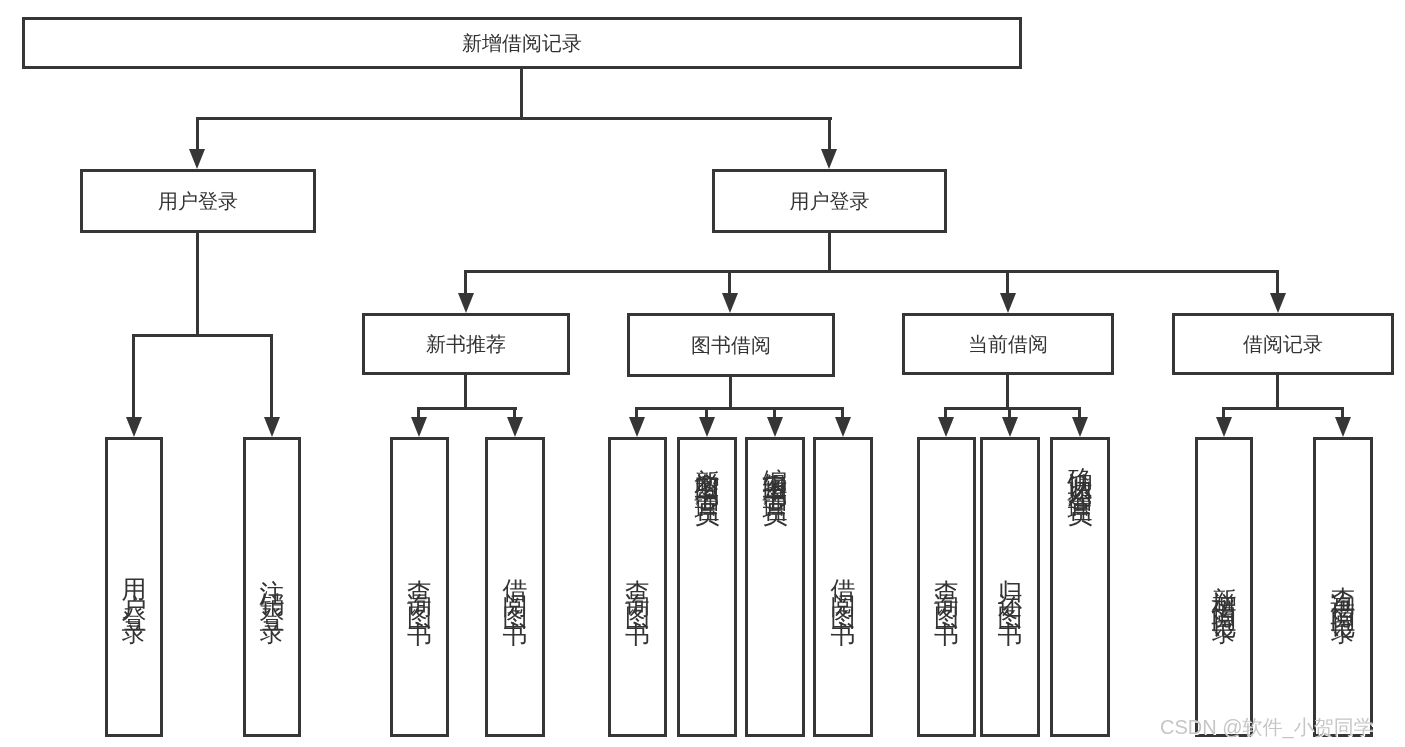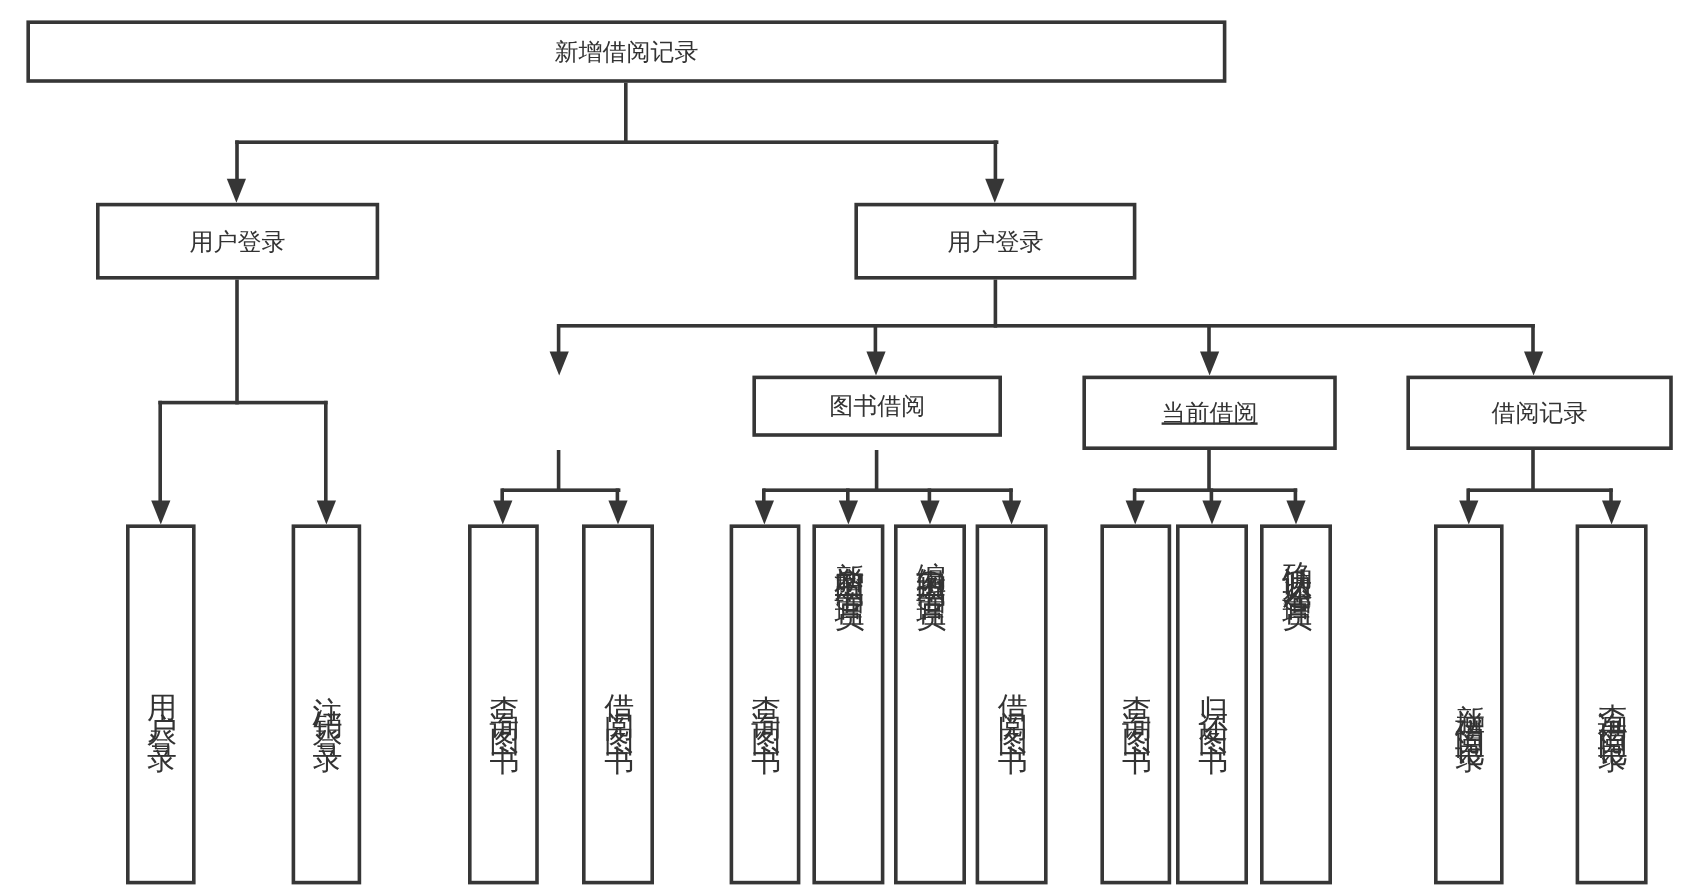--- a/index.html
+++ b/index.html
@@ -92,24 +92,27 @@
   <div class="hline" style="left:465px; top:270px; width:814px;"></div>
   <div class="vline" style="left:464px; top:270px; height:25px;"></div>
   <div class="ah" style="left:458px; top:293px;"></div>
   <div class="vline" style="left:728px; top:270px; height:25px;"></div>
   <div class="ah" style="left:722px; top:293px;"></div>
   <div class="vline" style="left:1006px; top:270px; height:25px;"></div>
   <div class="ah" style="left:1000px; top:293px;"></div>
   <div class="vline" style="left:1276px; top:270px; height:25px;"></div>
   <div class="ah" style="left:1270px; top:293px;"></div>
 
-  <div class="node" style="left:627px; top:313px; width:208px; height:51px;">
+  <div class="node" style="left:362px; top:313px; width:208px; height:62px;">
+    <span>新书推荐</span>
+  </div>
+  <div class="node" style="left:627px; top:313px; width:208px; height:64px;">
     <span>图书借阅</span>
   </div>
-  <div class="node" style="left:902px; top:313px; width:212px; height:62px;text-decoration:underline;">
+  <div class="node" style="left:902px; top:313px; width:212px; height:62px;">
     <span>当前借阅</span>
   </div>
   <div class="node" style="left:1172px; top:313px; width:222px; height:62px;">
     <span>借阅记录</span>
   </div>
 
   <div class="vline" style="left:464px; top:375px; height:35px;"></div>
   <div class="hline" style="left:418px; top:407px; width:99px;"></div>
   <div class="vline" style="left:417px; top:407px; height:12px;"></div>
   <div class="ah" style="left:411px; top:417px;"></div>
@@ -180,14 +183,15 @@
     <span class="vtext long">确认归还（管理员）</span>
   </div>
 
   <div class="node leaf" style="left:1195px; width:58px;">
     <span class="vtext med">新增借阅记录</span>
   </div>
   <div class="node leaf" style="left:1313px; width:60px;">
     <span class="vtext med">查询借阅记录</span>
   </div>
 
+  <div class="watermark">CSDN @软件_小贺同学</div>
 
 </div>
 
 </body></html>

